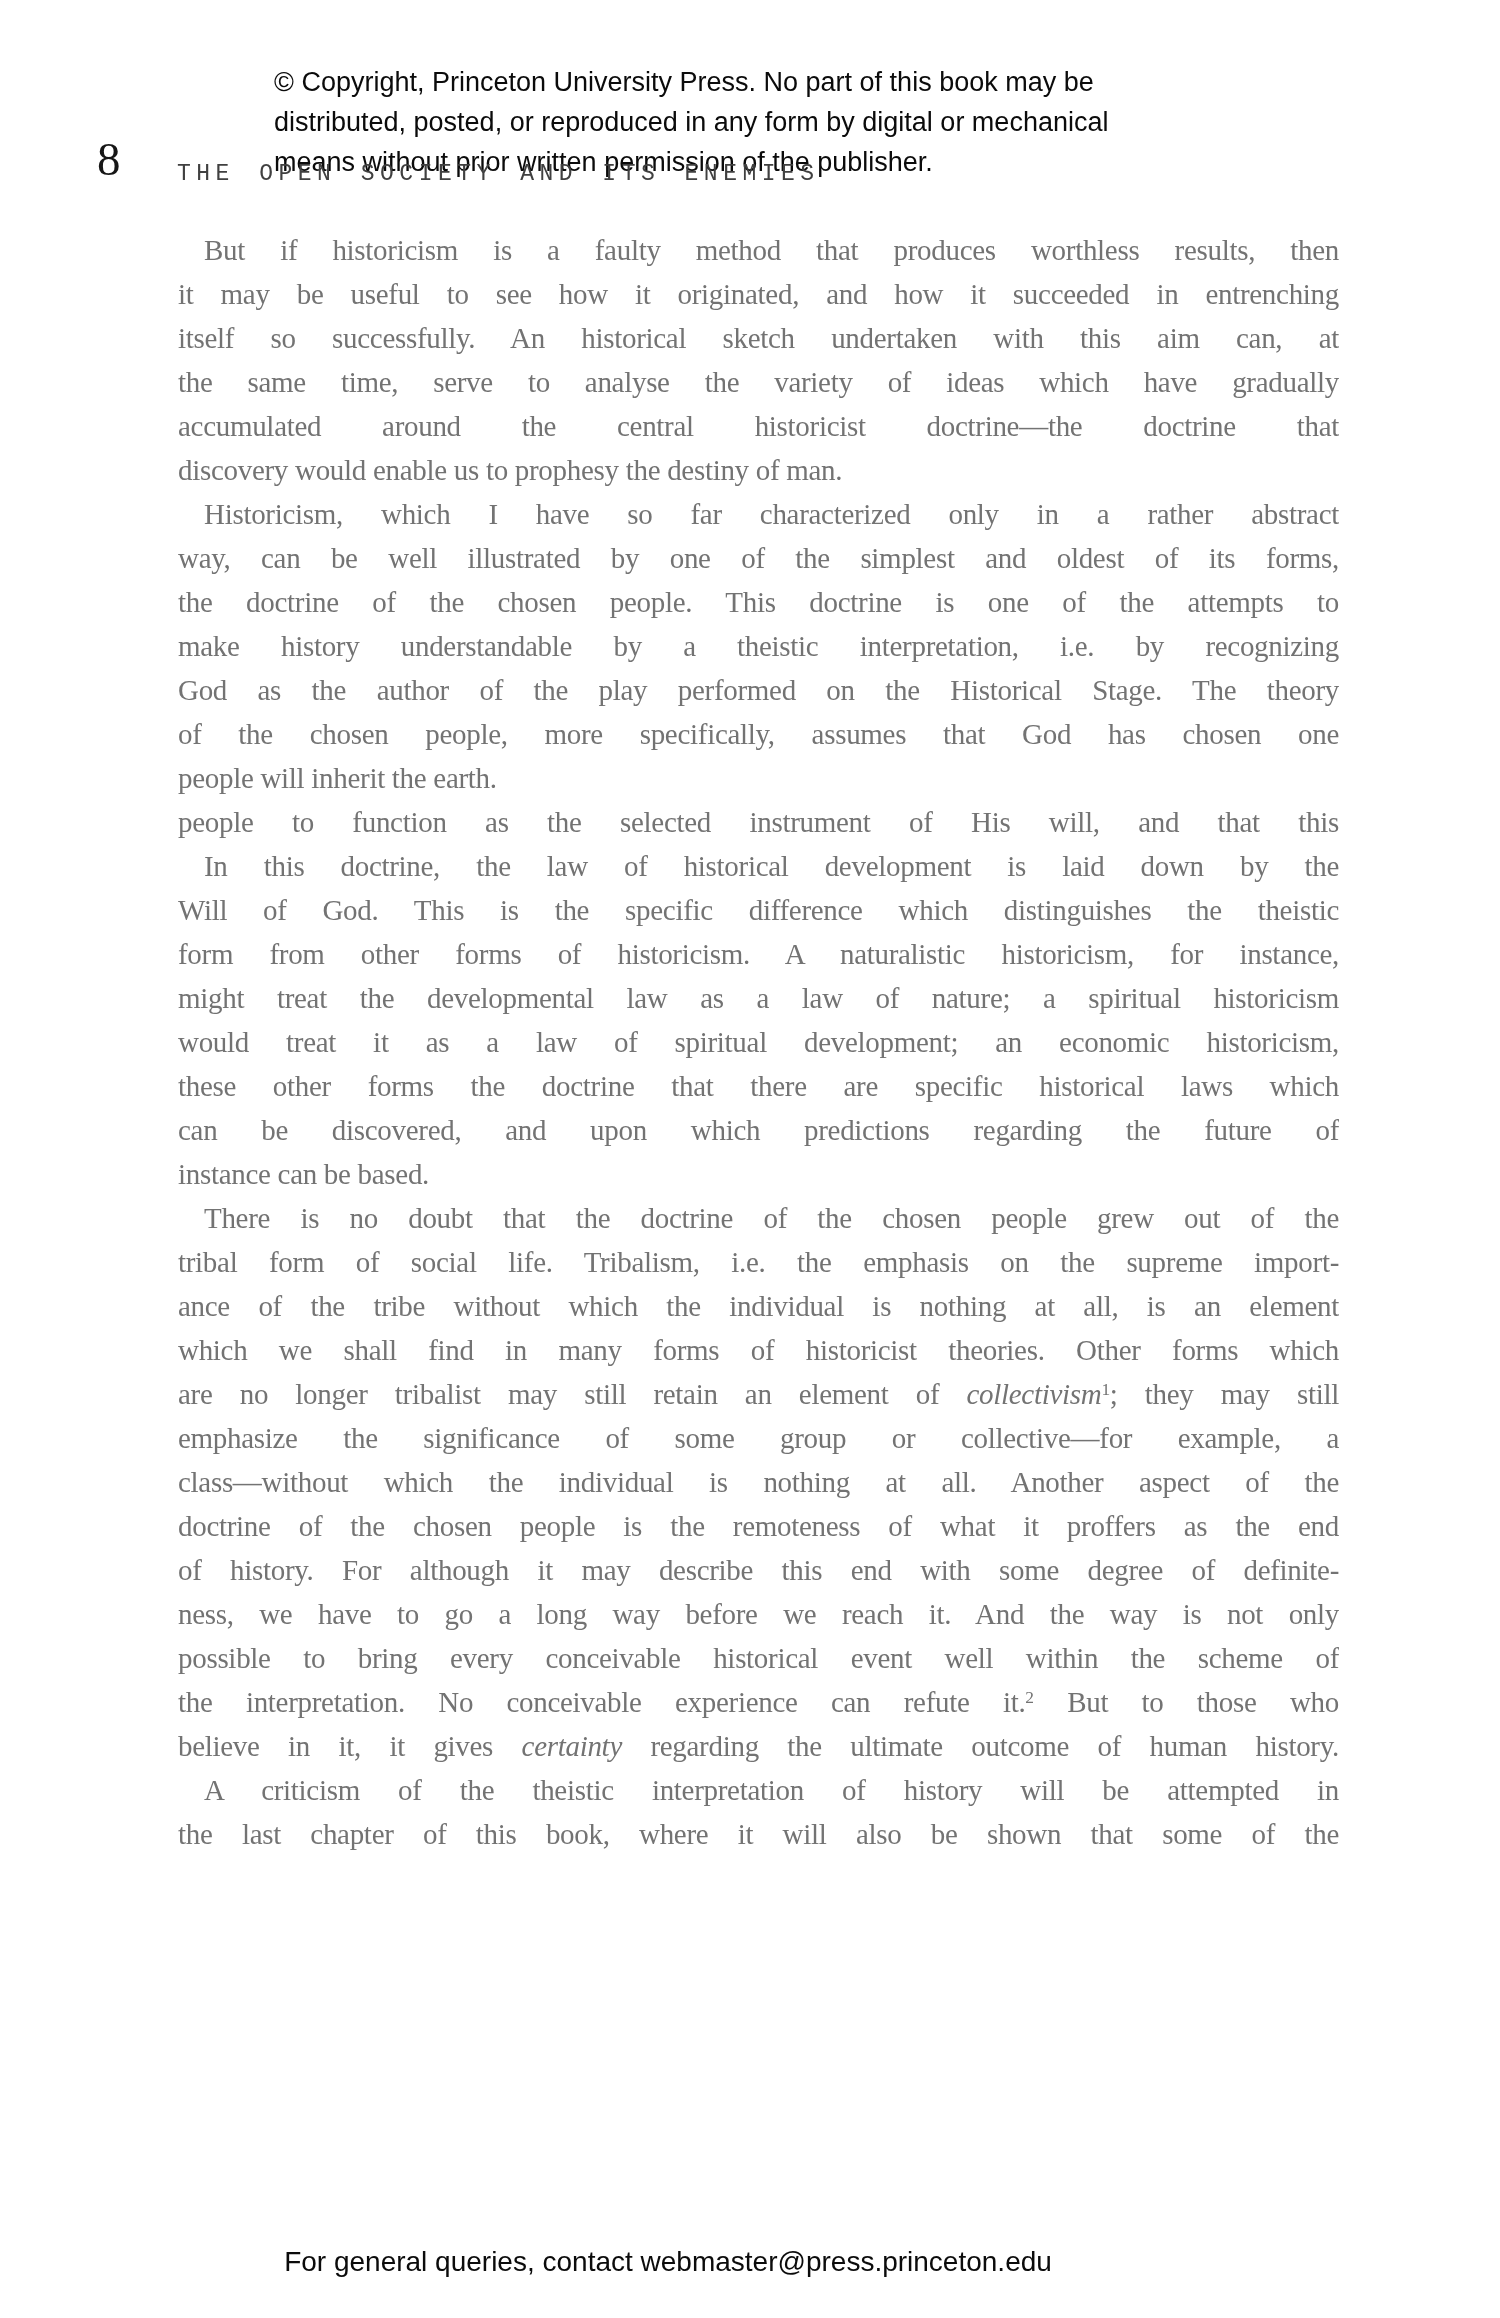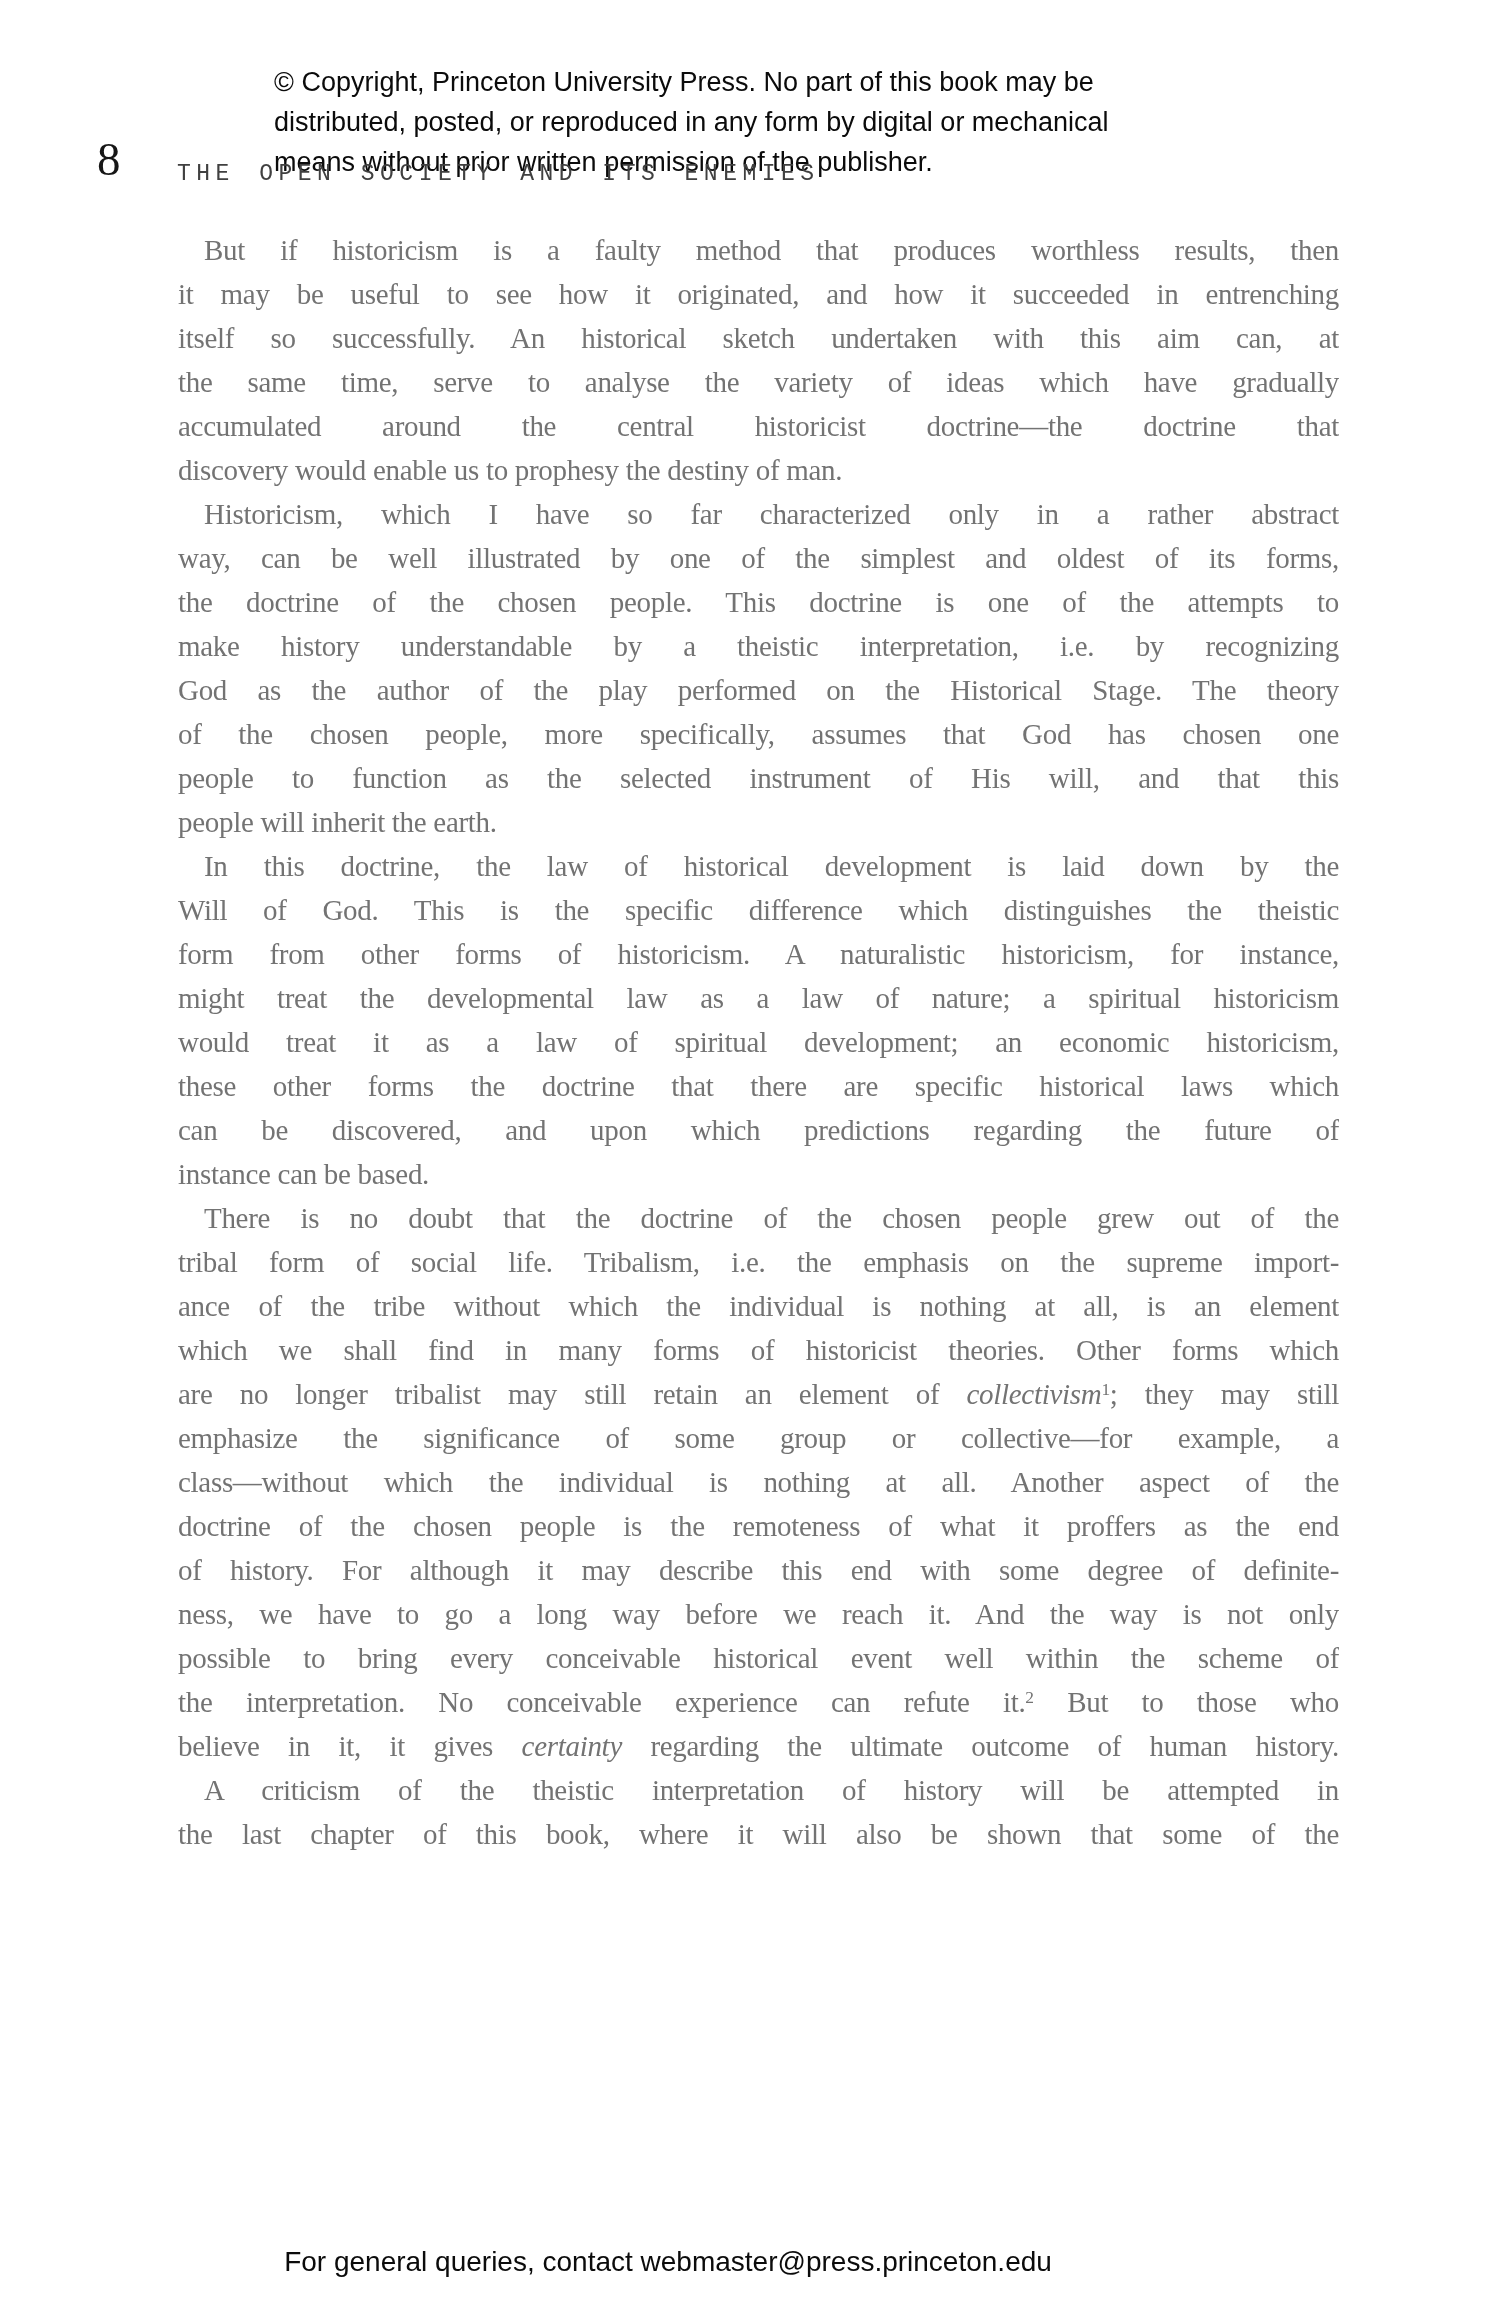--- a/index.html
+++ b/index.html
@@ -101,22 +101,22 @@
       <div class="bl">itself so successfully. An historical sketch undertaken with this aim can, at</div>
       <div class="bl">the same time, serve to analyse the variety of ideas which have gradually</div>
       <div class="bl">accumulated around the central historicist doctrine—the doctrine that</div>
       <div class="bl short">discovery would enable us to prophesy the destiny of man.</div>
       <div class="bl first">Historicism, which I have so far characterized only in a rather abstract</div>
       <div class="bl">way, can be well illustrated by one of the simplest and oldest of its forms,</div>
       <div class="bl">the doctrine of the chosen people. This doctrine is one of the attempts to</div>
       <div class="bl">make history understandable by a theistic interpretation, i.e. by recognizing</div>
       <div class="bl">God as the author of the play performed on the Historical Stage. The theory</div>
       <div class="bl">of the chosen people, more specifically, assumes that God has chosen one</div>
+      <div class="bl short">people will inherit the earth.</div>
       <div class="bl">people to function as the selected instrument of His will, and that this</div>
-      <div class="bl short">people will inherit the earth.</div>
       <div class="bl first">In this doctrine, the law of historical development is laid down by the</div>
       <div class="bl">Will of God. This is the specific difference which distinguishes the theistic</div>
       <div class="bl">form from other forms of historicism. A naturalistic historicism, for instance,</div>
       <div class="bl">might treat the developmental law as a law of nature; a spiritual historicism</div>
       <div class="bl">would treat it as a law of spiritual development; an economic historicism,</div>
       <div class="bl">these other forms the doctrine that there are specific historical laws which</div>
       <div class="bl">can be discovered, and upon which predictions regarding the future of</div>
       <div class="bl short">instance can be based.</div>
       <div class="bl first">There is no doubt that the doctrine of the chosen people grew out of the</div>
       <div class="bl">tribal form of social life. Tribalism, i.e. the emphasis on the supreme import-</div>

